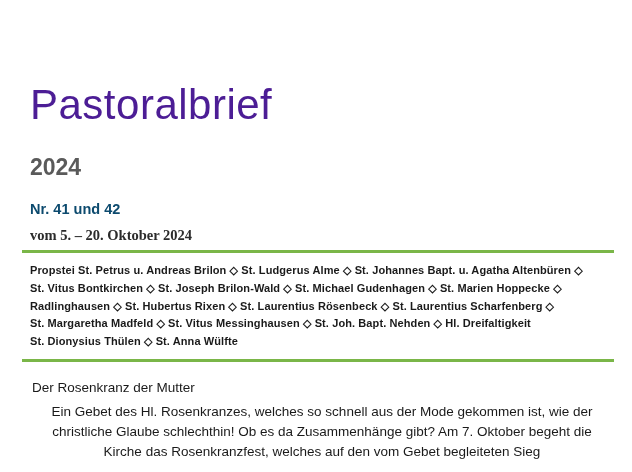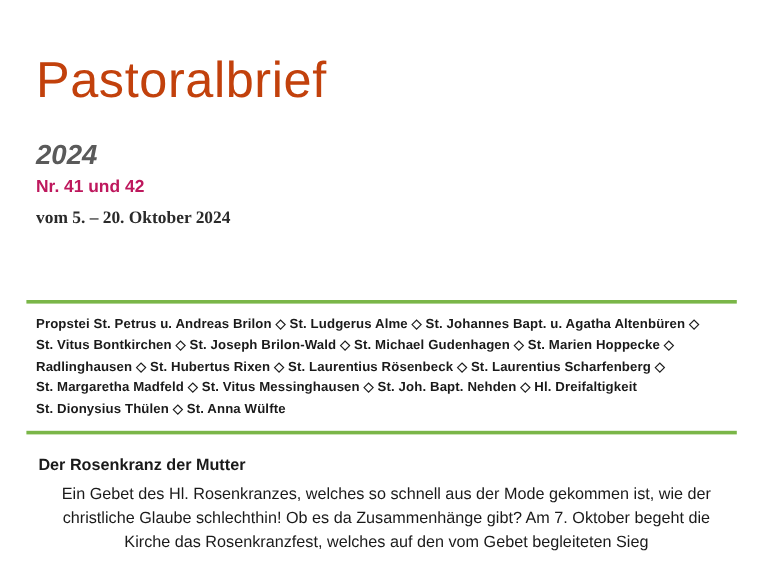--- a/index.html
+++ b/index.html
@@ -55,36 +55,36 @@
     margin-top: 3px;
   }
 
   .title-block {
     flex: 1 1 auto;
     padding-top: 32px;
     padding-left: 8px;
   }
   .brief-title {
     font-size: 42px;
-    color: #c2410c;
+    color: #4c1d95;
     letter-spacing: 0.5px;
     line-height: 1;
+    margin-top: 38px;
   }
   .brief-year {
     font-size: 23px;
     font-weight: bold;
     color: #5a5a5a;
     margin-top: 28px;
-    font-style: italic;
   }
   .brief-issue {
     font-size: 14.5px;
     font-weight: bold;
-    color: #be185d;
-    margin-top: 5px;
+    color: #0c4a6e;
+    margin-top: 20px;
   }
   .brief-dates {
     font-size: 14.5px;
     font-weight: bold;
     color: #2b2b2b;
     margin-top: 10px;
     font-family: Liberation Serif, serif;
   }
 
   
@@ -106,21 +106,21 @@
     letter-spacing: 0.1px;
   }
 
   
   .article {
     margin: 0 20px 0 22px;
     padding-top: 18px;
   }
   .article-heading {
     font-size: 13.5px;
-    font-weight: bold;
+    font-weight: normal;
     color: #1a1a1a;
     padding-left: 10px;
     margin-bottom: 7px;
   }
   .article-body {
     font-size: 13.5px;
     color: #1a1a1a;
     line-height: 1.47;
     padding-left: 10px;
     text-align: center;

